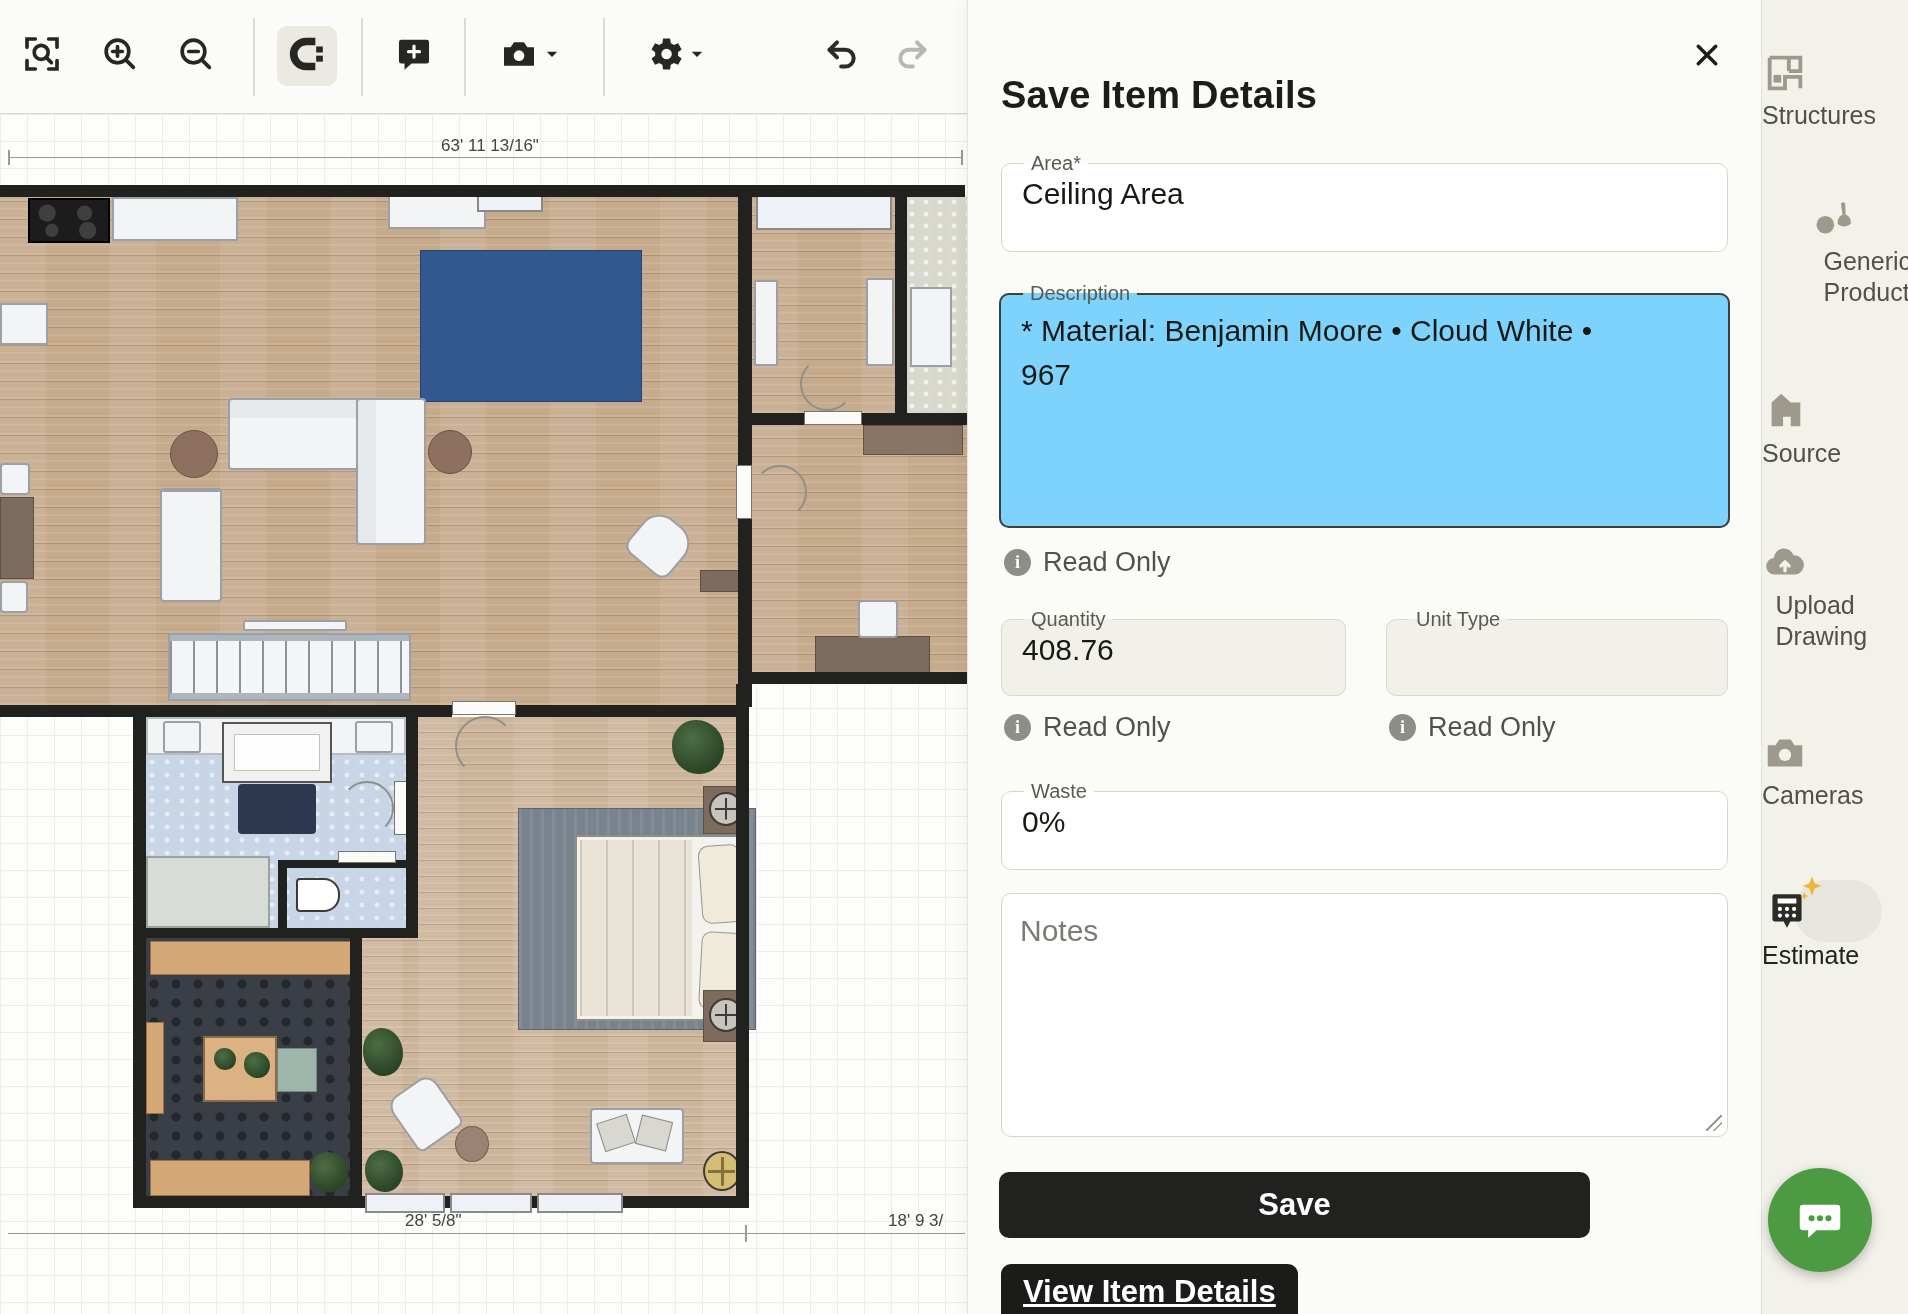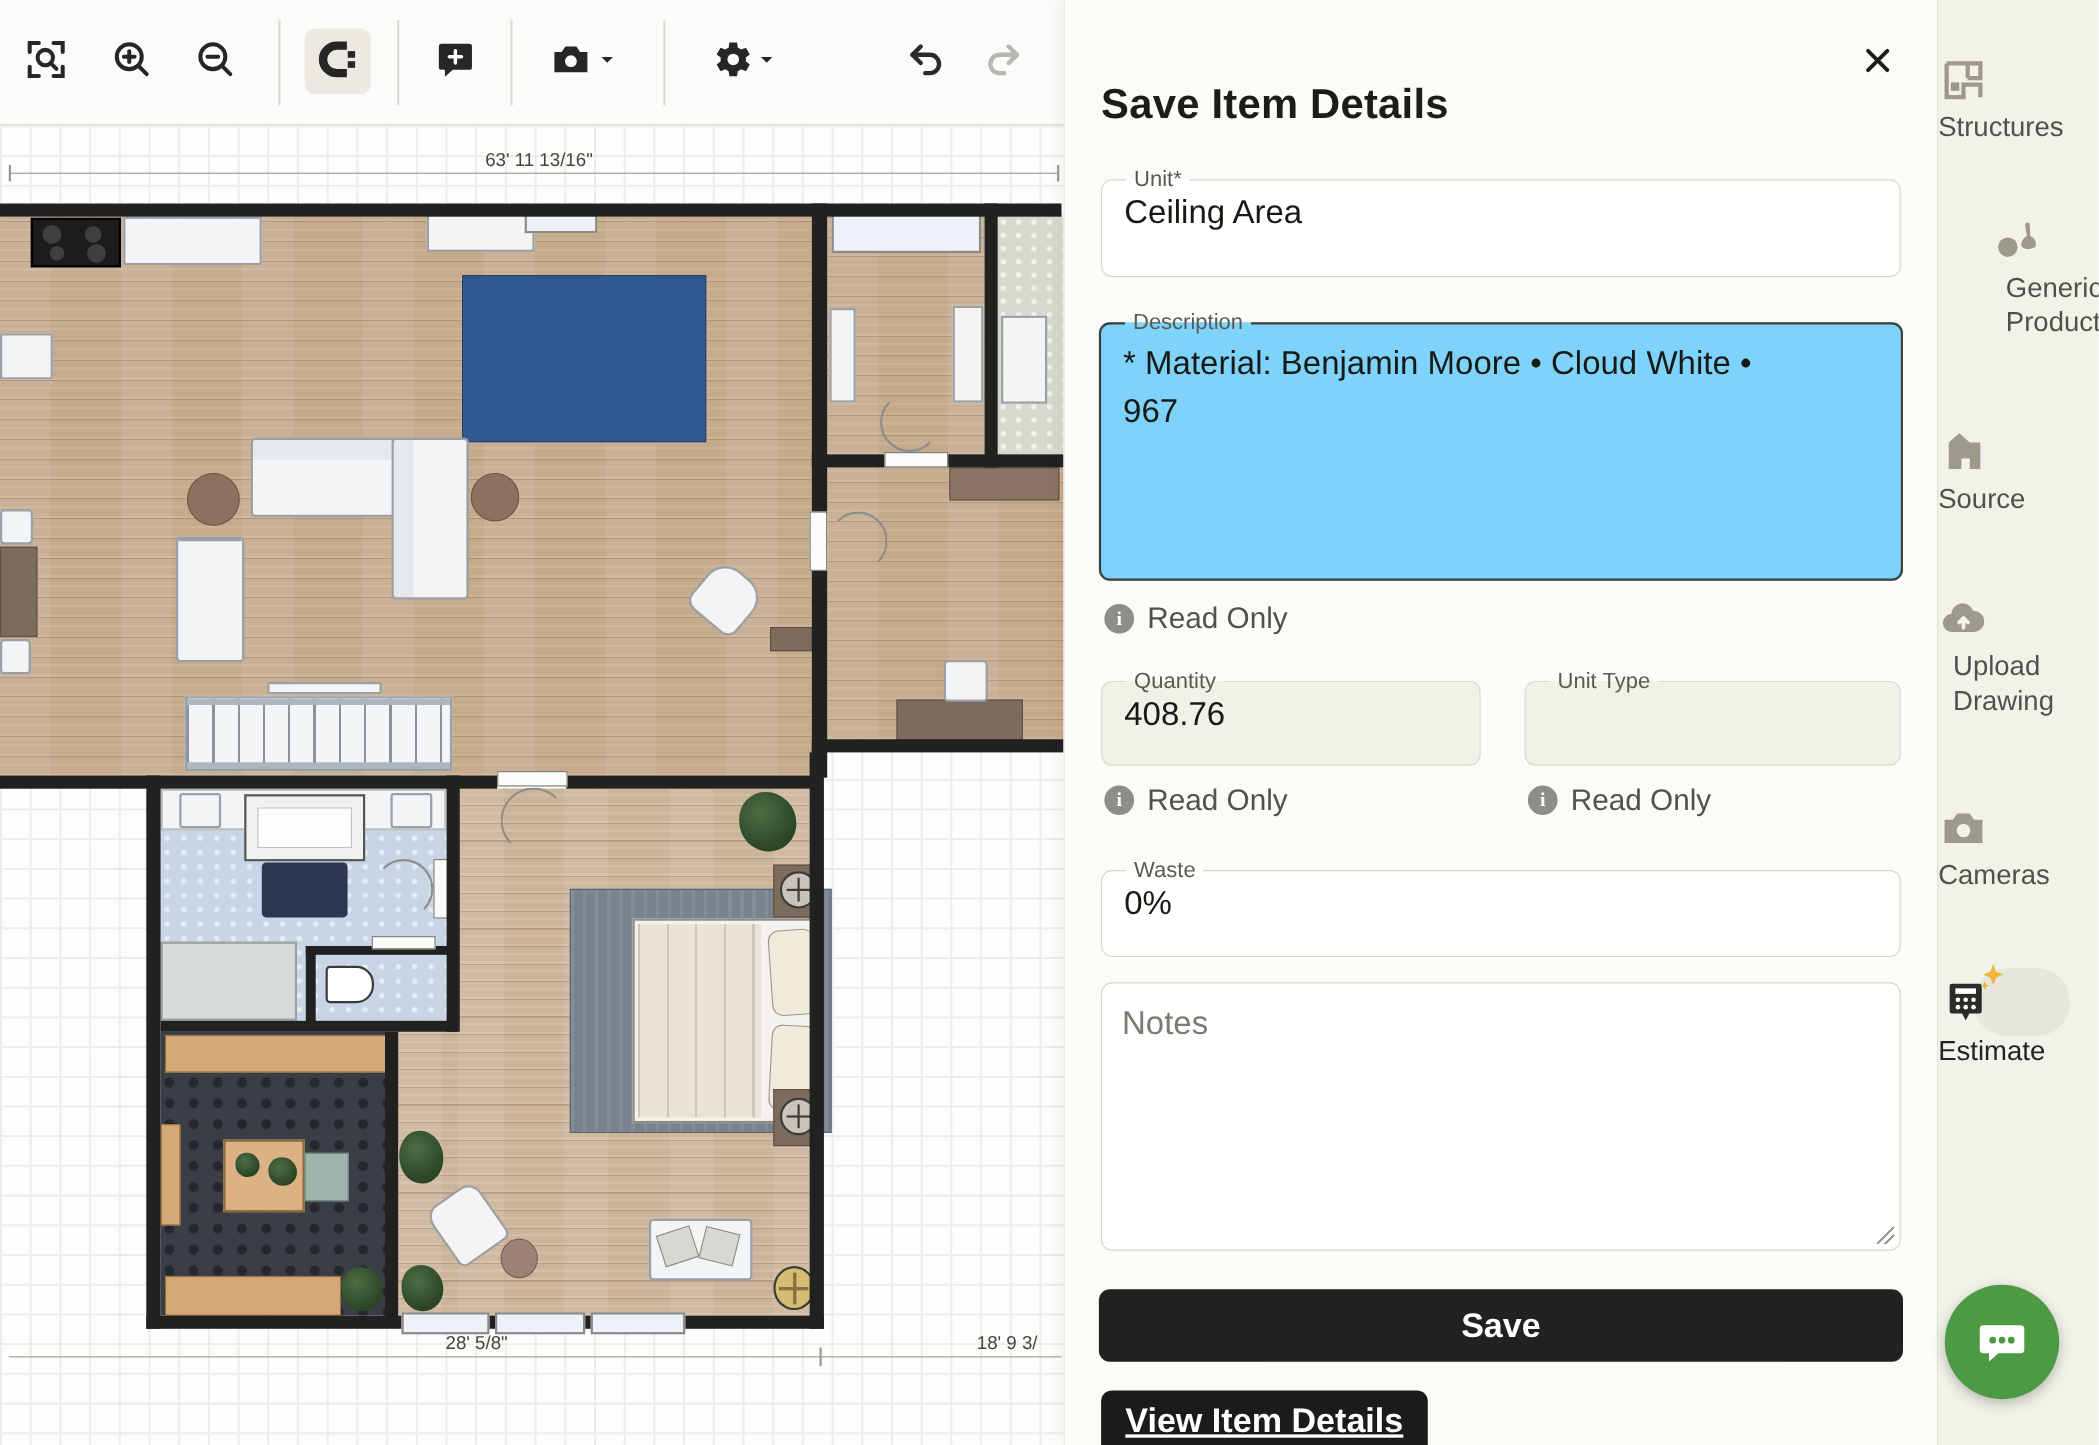--- a/index.html
+++ b/index.html
@@ -283,21 +283,21 @@
 
   <div class="panel">
     <div class="close">
       <svg width="30" height="30" viewBox="0 0 24 24">
           <path d="M5 5l14 14M19 5L5 19" stroke="#1d1d18" stroke-width="2.8" stroke-linecap="round"></path>
         </svg>
     </div>
     <div class="panel-title">Save Item Details</div>
 
     <fieldset class="fs" style="left:33px;top:152px;width:727px;height:100px;">
-      <legend>Unit*</legend>
+      <legend>Area*</legend>
       <input type="text" value="Ceiling Area" style="">
     </fieldset>
 
     <fieldset class="fs dark" style="left:31px;top:282px;width:731px;height:246px;">
       <legend>Description</legend>
       <div class="desc-text">* Material: Benjamin Moore • Cloud White • 967</div>
     </fieldset>
 
     <div class="inforow" style="left:36px;top:547px;">
       <span class="infoicon">i</span>
@@ -324,21 +324,21 @@
     <fieldset class="fs" style="left:33px;top:740px;width:727px;height:90px;margin-top:40px;">
       <legend>Waste</legend>
       <input type="text" value="0%" style="">
     </fieldset>
 
     <div class="notes" style="left:33px;top:893px;width:727px;height:244px;">
       <textarea placeholder="Notes" style=""></textarea>
       <div class="resize-grip"></div>
     </div>
 
-    <button class="savebtn" style="left:31px;top:1172px;width:731px;height:66px;">Save</button>
+    <button class="savebtn" style="left:31px;top:1172px;width:591px;height:66px;">Save</button>
     <button class="viewbtn" style="left:33px;top:1264px;">View Item Details</button>
   </div>
 
   <div class="sidebar">
 
     <div class="sb-item" style="top:50px;">
       <span>
         <svg width="46" height="46" viewBox="0 0 24 24" fill="none" stroke="#9d9a8d" stroke-width="2">
           <path d="M4 4h16v7h-6M14 4v7M4 4v16h8v-6h8v6"></path>
             <rect x="6" y="13" width="4" height="4" fill="#9d9a8d" stroke="none"></rect>

